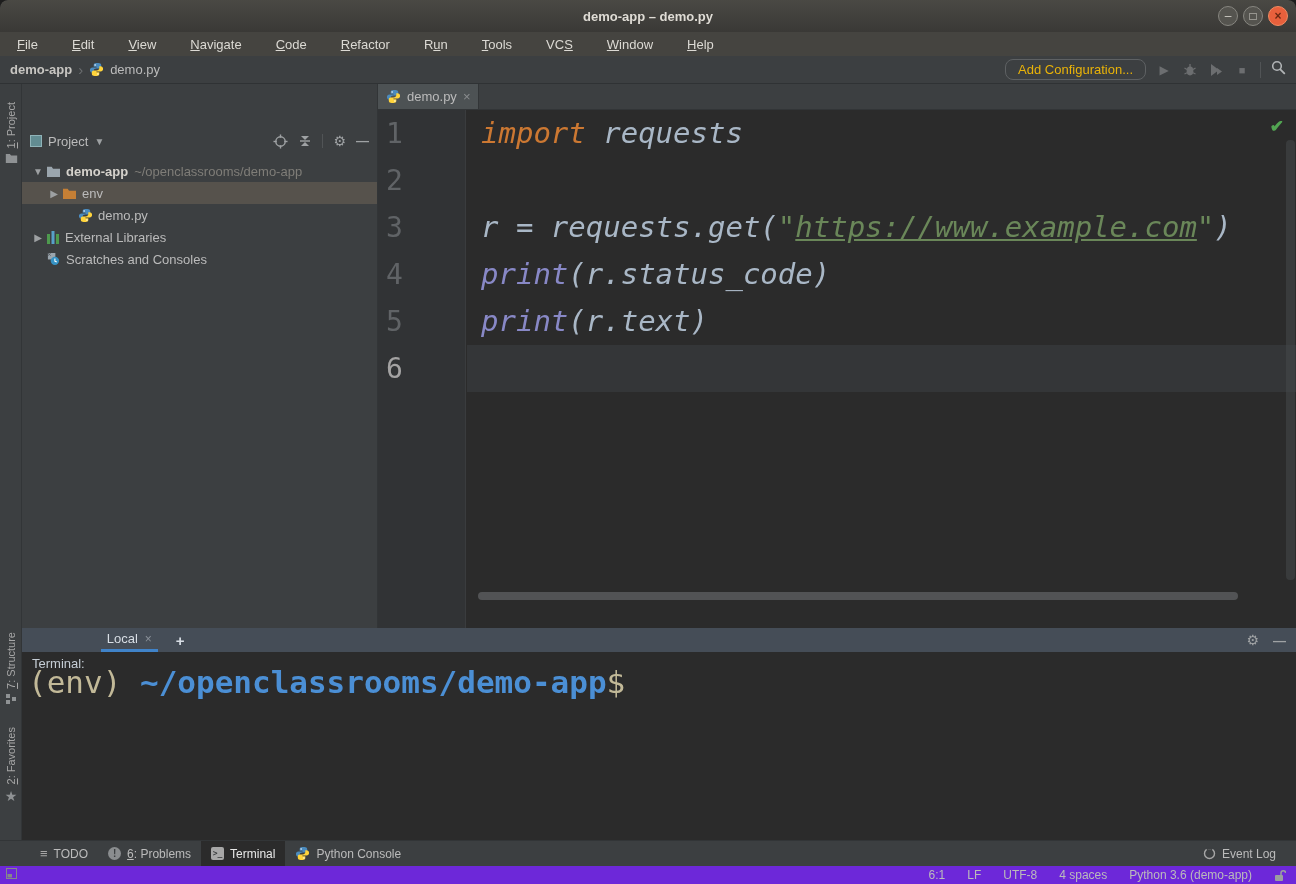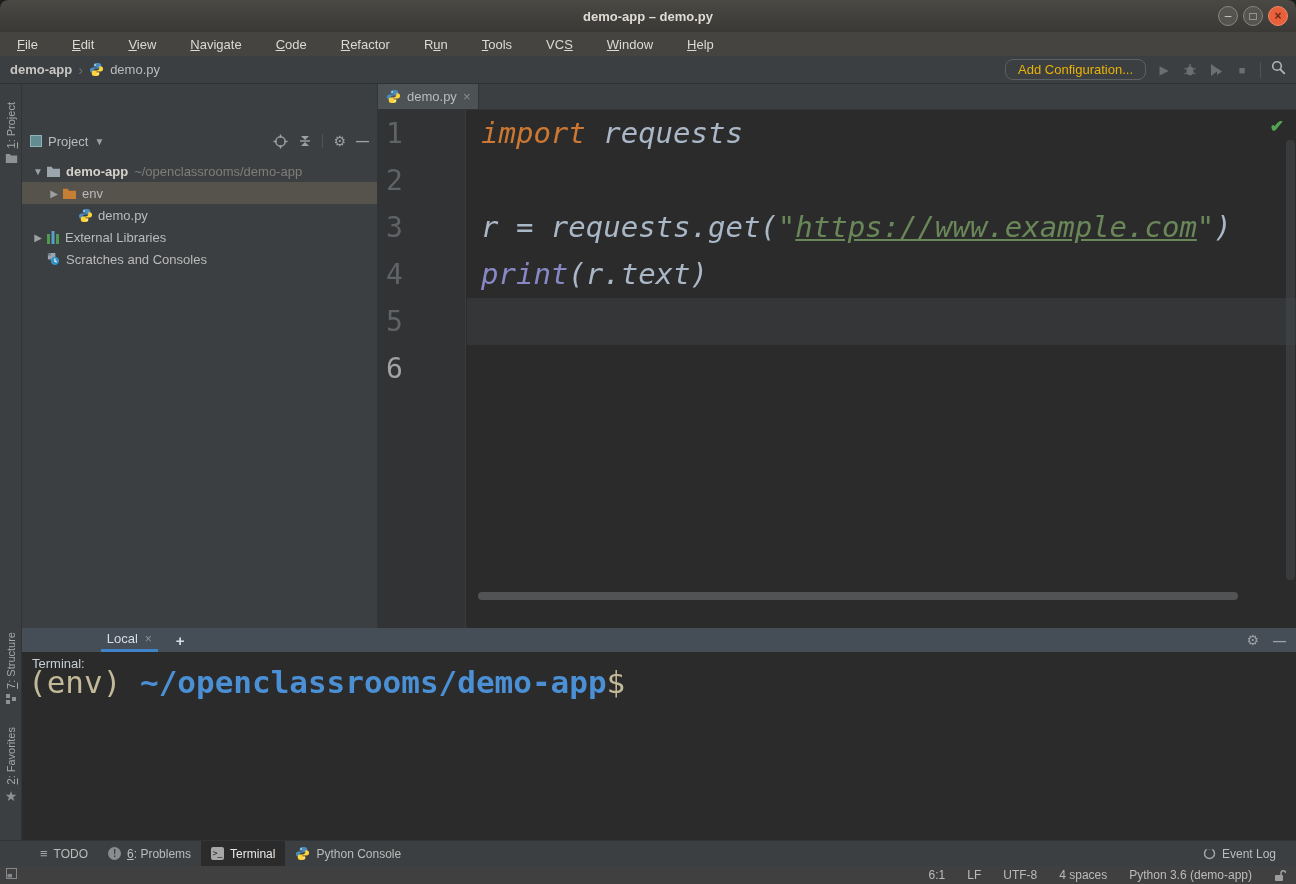--- a/index.html
+++ b/index.html
@@ -104,21 +104,21 @@
   .tool-btn { display:flex; align-items:center; gap:6px; padding:0 10px; height:26px; }
   .tool-btn.active { background:#2b2b2b; color:#e8e8e8; }
   .tool-ic { color:#a7a7a7; font-size:12px; }
   .bb-right { margin-left:auto; display:flex; align-items:center; }
   .prob-ic { width:13px; height:13px; border-radius:50%; background:#8a8d8f; color:#3c3f41; font-size:10px; font-weight:bold;
     display:inline-flex; align-items:center; justify-content:center; }
   .term-tool-ic { width:13px; height:13px; background:#a7a7a7; color:#3c3f41; border-radius:2px;
     font-size:8px; font-weight:bold; display:inline-flex; align-items:center; justify-content:center; font-family:"DejaVu Sans Mono",monospace; }
 
   
-  .statusbar { position:absolute; left:0; top:866px; width:100%; height:18px; background:#404040;
+  .statusbar { position:absolute; left:0; top:866px; width:100%; height:18px; background:#6d28d9;
     display:flex; align-items:center; padding:0 10px 0 6px; font-size:12px; color:#bbbbbb; }
   .sb-right { margin-left:auto; display:flex; align-items:center; gap:22px; }
 </style>
 </head>
 <body>
 
 <div class="app">
 
   <div class="titlebar">
     <span class="win-title">demo-app – demo.py</span>
@@ -336,20 +336,21 @@
           <div class="gutter-num">2</div>
           <div class="gutter-num">3</div>
           <div class="gutter-num">4</div>
           <div class="gutter-num">5</div>
           <div class="gutter-num current">6</div>
         </div>
       <div class="code-area" id="code-area">
           <div class="code-line"><span class="tk-kw">import</span><span class="tk-plain"> requests</span></div>
           <div class="code-line"></div>
           <div class="code-line"><span class="tk-plain">r = requests.get(</span><span class="tk-str">"</span><span class="tk-strlink">https://www.example.com</span><span class="tk-str">"</span><span class="tk-plain">)</span></div>
+          <div class="code-line"><span class="tk-builtin">print</span><span class="tk-plain">(r.status_code)</span></div>
           <div class="code-line"><span class="tk-builtin">print</span><span class="tk-plain">(r.text)</span></div>
           <div class="code-line current"></div>
         </div>
       <span class="check">✔</span>
       <div class="hscroll"></div>
       <div class="vscroll"></div>
     </div>
   </div>
 
   <div class="terminal">

